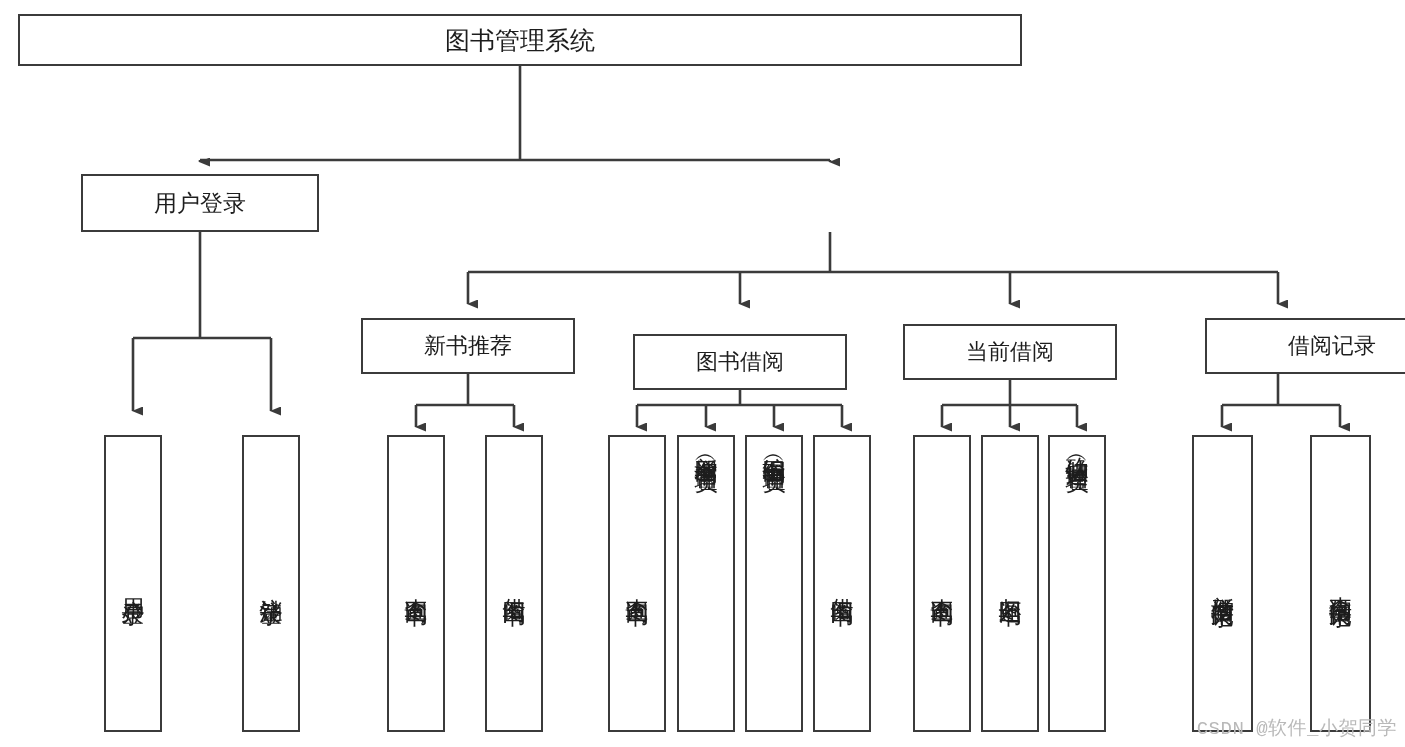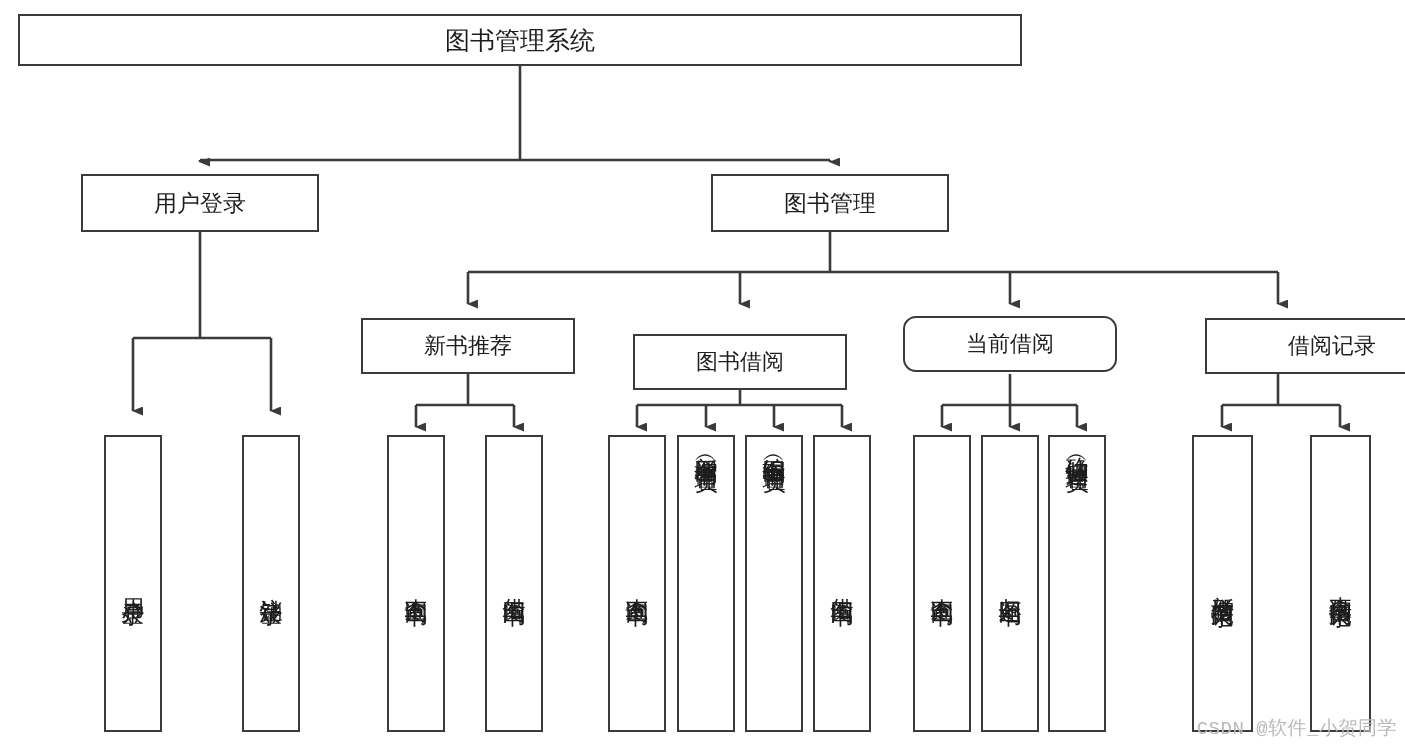--- a/index.html
+++ b/index.html
@@ -138,31 +138,28 @@
     </g>
   </svg>
 
   <div class="node root" style="left:18px; top:14px; width:1004px; height:52px;">
     <span>图书管理系统</span>
   </div>
 
   <div class="node lvl1" style="left:81px; top:174px; width:238px; height:58px;">
     <span>用户登录</span>
   </div>
-  <div class="node lvl1" style="left:711px; top:174px; width:238px; height:58px;">
-    <span>图书管理</span>
-  </div>
 
   <div class="node lvl2" style="left:361px; top:318px; width:214px; height:56px;">
     <span>新书推荐</span>
   </div>
   <div class="node lvl2" style="left:633px; top:334px; width:214px; height:56px;">
     <span>图书借阅</span>
   </div>
-  <div class="node lvl2" style="left:903px; top:316px; width:214px; height:56px;border-radius:13px;">
+  <div class="node lvl2" style="left:903px; top:324px; width:214px; height:56px;">
     <span>当前借阅</span>
   </div>
   <div class="node lvl2" style="left:1205px; top:318px; width:214px; height:56px;padding-left:40px;">
     <span>借阅记录</span>
   </div>
 
   <div class="node leaf" style="left:104px; top:435px; width:58px; height:297px;">
     <div class="leaf-inner">
       <span class="vtext">用户登录</span>
     </div>

